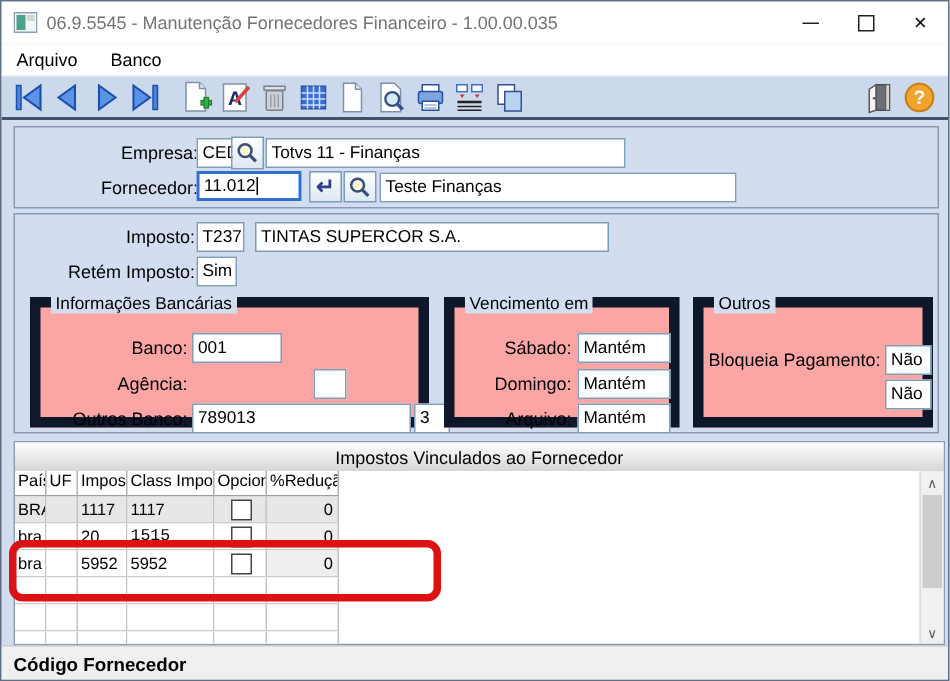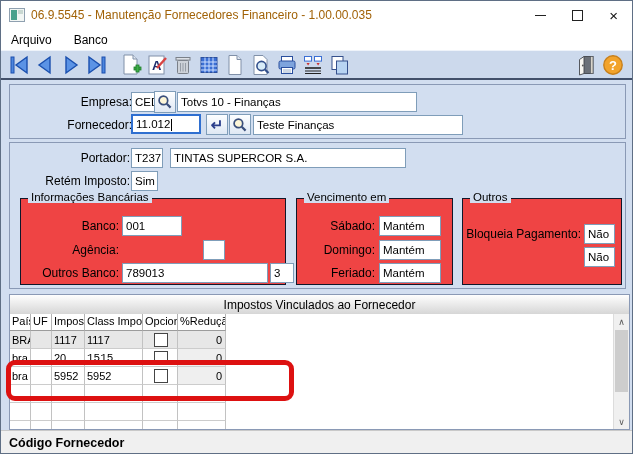--- a/index.html
+++ b/index.html
@@ -1,40 +1,40 @@
 <!DOCTYPE html>
 <html><head>
 <meta charset="utf-8">
 <style>
   html,body{margin:0;padding:0;background:#9aa7b8;font-family:"Liberation Sans",sans-serif;}
   .window{position:relative;width:633px;height:454px;background:#d2def0;border:1px solid #5f6f85;box-sizing:border-box;overflow:hidden;}
   .abs{position:absolute;}
   
   .titlebar{left:0;top:0;width:100%;height:28px;background:#ffffff;display:flex;align-items:center;}
-  .title-text{font-size:12px;color:#a16207;margin-left:6px;white-space:nowrap;}
+  .title-text{font-size:12px;color:#737373;margin-left:6px;white-space:nowrap;}
   .win-controls{margin-left:auto;display:flex;align-items:center;gap:26px;margin-right:14px;}
   .ctl-min{width:11px;height:1px;background:#222;display:inline-block;}
   .ctl-max{width:9px;height:9px;border:1px solid #222;display:inline-block;}
   .ctl-close{font-size:15px;color:#111;line-height:1;}
   
   .menubar{left:0;top:28px;width:100%;height:21px;background:#ffffff;display:flex;align-items:center;gap:22px;padding-left:10px;box-sizing:border-box;}
   .menu-item{font-size:12px;color:#000;}
   
   .toolbar{left:0;top:49px;width:100%;height:30px;background:#ccd9ec;border-top:1px solid #eef3fa;border-bottom:2px solid #42506a;box-sizing:border-box;display:flex;align-items:center;padding-left:5px;}
   .tbtn{width:26px;height:25px;display:flex;align-items:center;justify-content:center;flex:0 0 auto;}
   .tb-right{margin-left:auto;display:flex;margin-right:6px;}
   
   .panel{border:1px solid #8a99b5;background:#d2def0;box-sizing:border-box;}
   .lbl{font-size:12px;color:#000;text-align:right;white-space:nowrap;}
   .fld{border:1px solid #7f9db9;background:#fff;font-size:11.5px;color:#000;box-sizing:border-box;height:20px;line-height:18px;padding:0 3px;overflow:hidden;white-space:nowrap;}
   .fld-focus{border:2px solid #2f6fd0;line-height:16px;}
   .caret{display:inline-block;width:1px;height:12px;background:#000;vertical-align:middle;margin-left:1px;}
   .sbtn{border:1px solid #7f9db9;background:linear-gradient(#fdfeff,#dfe8f4);box-sizing:border-box;display:flex;align-items:center;justify-content:center;}
   .enter-glyph{font-size:15px;font-weight:bold;color:#2b3f8c;line-height:1;}
-  .group{border:1px solid #0f172a;background:#ef4444;box-sizing:border-box;}
+  .group{border:7px solid #0f172a;background:#fca5a5;box-sizing:border-box;}
   .group-title{position:absolute;top:-8px;left:7px;background:#d2def0;padding:0 3px;font-size:11.5px;color:#000;white-space:nowrap;}
   
   .tbl-titleband{left:0;top:0;width:100%;height:19px;background:linear-gradient(#fefefe,#d6d6d6);border-bottom:1px solid #9c9c9c;display:flex;align-items:center;justify-content:center;font-size:12px;color:#000;}
   .tbl-body{left:0;top:19px;right:15px;bottom:0;background:#fff;overflow:hidden;}
   .t-hrow,.t-row{display:flex;}
   .t-hcell{font-size:11px;color:#000;border-right:1px solid #b4b4b4;border-bottom:1px solid #9c9c9c;padding:1px 1px 1px 2px;box-sizing:border-box;height:17px;overflow:hidden;white-space:nowrap;}
   .t-cell{font-size:11px;color:#000;border-right:1px solid #c2c2c2;border-bottom:1px solid #cccccc;padding:1px 1px 0 2px;box-sizing:border-box;height:18px;overflow:hidden;white-space:nowrap;display:flex;align-items:center;}
   .t-cell.num{justify-content:flex-end;padding-right:3px;}
   .t-cell.ctr{justify-content:center;}
   .cb{width:12px;height:12px;border:1px solid #444;background:#fff;}
@@ -194,38 +194,38 @@
 
   <div class="abs panel" style="left:8px;top:83px;width:617px;height:55px;">
     <div class="abs lbl" style="left:60px;top:10px;width:62px;">Empresa:</div>
     <div class="abs fld" style="left:121px;top:7px;width:27px;">CED</div>
     <div class="abs sbtn" style="left:144px;top:6px;width:22px;height:22px;">
       <svg width="16" height="16" viewBox="0 0 16 16">
           <circle cx="6.4" cy="6.4" r="4.3" fill="#fdf6d8" stroke="#3a4f7c" stroke-width="1.7"></circle>
           <line x1="9.7" y1="9.7" x2="13.6" y2="13.6" stroke="#3a4f7c" stroke-width="2.2"></line>
         </svg>
     </div>
-    <div class="abs fld" style="left:167px;top:7px;width:240px;">Totvs 10 - Finanças</div>
+    <div class="abs fld" style="left:167px;top:7px;width:240px;">Totvs 11 - Finanças</div>
 
     <div class="abs lbl" style="left:40px;top:33px;width:82px;">Fornecedor:</div>
     <div class="abs fld fld-focus" style="left:121px;top:29px;width:70px;"><span>11.012</span><span class="caret"></span></div>
     <div class="abs sbtn" style="left:196px;top:29px;width:22px;height:21px;">
         <span class="enter-glyph">↵</span>
       </div>
     <div class="abs sbtn" style="left:219px;top:29px;width:22px;height:21px;">
       <svg width="16" height="16" viewBox="0 0 16 16">
           <circle cx="6.4" cy="6.4" r="4.3" fill="#fdf6d8" stroke="#3a4f7c" stroke-width="1.7"></circle>
           <line x1="9.7" y1="9.7" x2="13.6" y2="13.6" stroke="#3a4f7c" stroke-width="2.2"></line>
         </svg>
     </div>
-    <div class="abs fld" style="left:243px;top:30px;width:210px;">Teste Finanças</div>
+    <div class="abs fld" style="left:243px;top:30px;width:238px;">Teste Finanças</div>
   </div>
 
   <div class="abs panel" style="left:8px;top:141px;width:617px;height:147px;">
-    <div class="abs lbl" style="left:58px;top:8px;width:62px;">Portador:</div>
+    <div class="abs lbl" style="left:58px;top:8px;width:62px;">Imposto:</div>
     <div class="abs fld" style="left:121px;top:5px;width:32px;">T237</div>
     <div class="abs lbl" style="left:30px;top:31px;width:90px;">Retém Imposto:</div>
 
     <div class="abs fld" style="left:160px;top:5px;width:236px;">TINTAS SUPERCOR S.A.</div>
     <div class="abs fld" style="left:121px;top:28px;width:27px;">Sim</div>
 
     <div class="abs group" style="left:10px;top:55px;width:266px;height:87px;">
       <span class="group-title">Informações Bancárias</span>
       <div class="abs lbl" style="left:20px;top:20px;width:78px;">Banco:</div>
       <div class="abs fld" style="left:101px;top:17px;width:60px;">001</div>
@@ -235,21 +235,21 @@
       <div class="abs fld" style="left:101px;top:64px;width:146px;">789013</div>
       <div class="abs fld" style="left:250px;top:64px;width:24px;left:249px;">3</div>
     </div>
 
     <div class="abs group" style="left:286px;top:55px;width:157px;height:87px;">
       <span class="group-title">Vencimento em</span>
       <div class="abs lbl" style="left:8px;top:20px;width:70px;">Sábado:</div>
       <div class="abs fld" style="left:82px;top:17px;width:62px;">Mantém</div>
       <div class="abs lbl" style="left:8px;top:44px;width:70px;">Domingo:</div>
       <div class="abs fld" style="left:82px;top:41px;width:62px;">Mantém</div>
-      <div class="abs lbl" style="left:8px;top:67px;width:70px;">Feriado:</div>
+      <div class="abs lbl" style="left:8px;top:67px;width:70px;">Arquivo:</div>
       <div class="abs fld" style="left:82px;top:64px;width:62px;">Mantém</div>
     </div>
 
     <div class="abs group" style="left:452px;top:55px;width:160px;height:87px;">
       <span class="group-title">Outros</span>
       <div class="abs lbl" style="left:2px;top:28px;width:116px;">Bloqueia Pagamento:</div>
       <div class="abs fld" style="left:121px;top:25px;width:31px;">Não</div>
       <div class="abs fld" style="left:121px;top:48px;width:31px;">Não</div>
     </div>
   </div>

